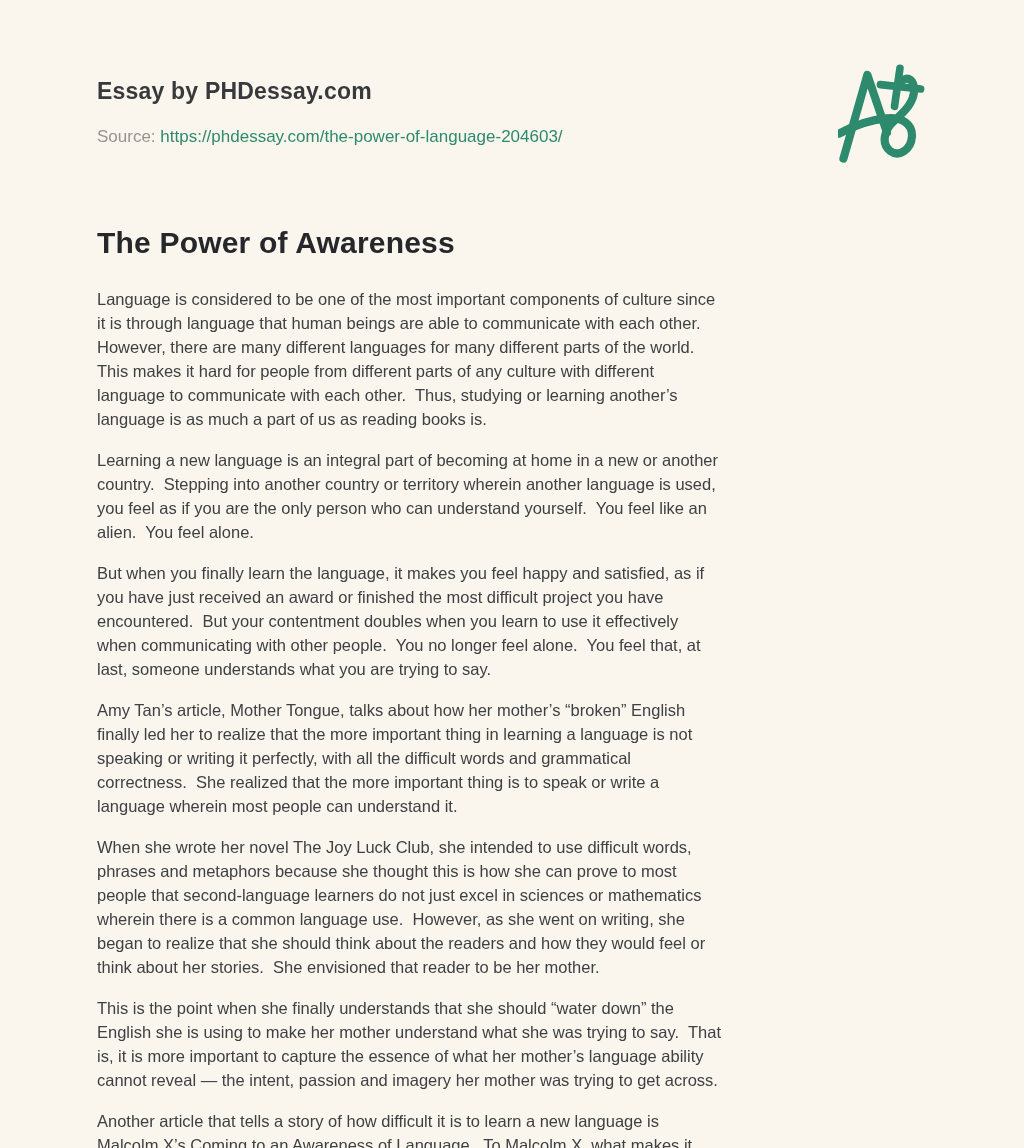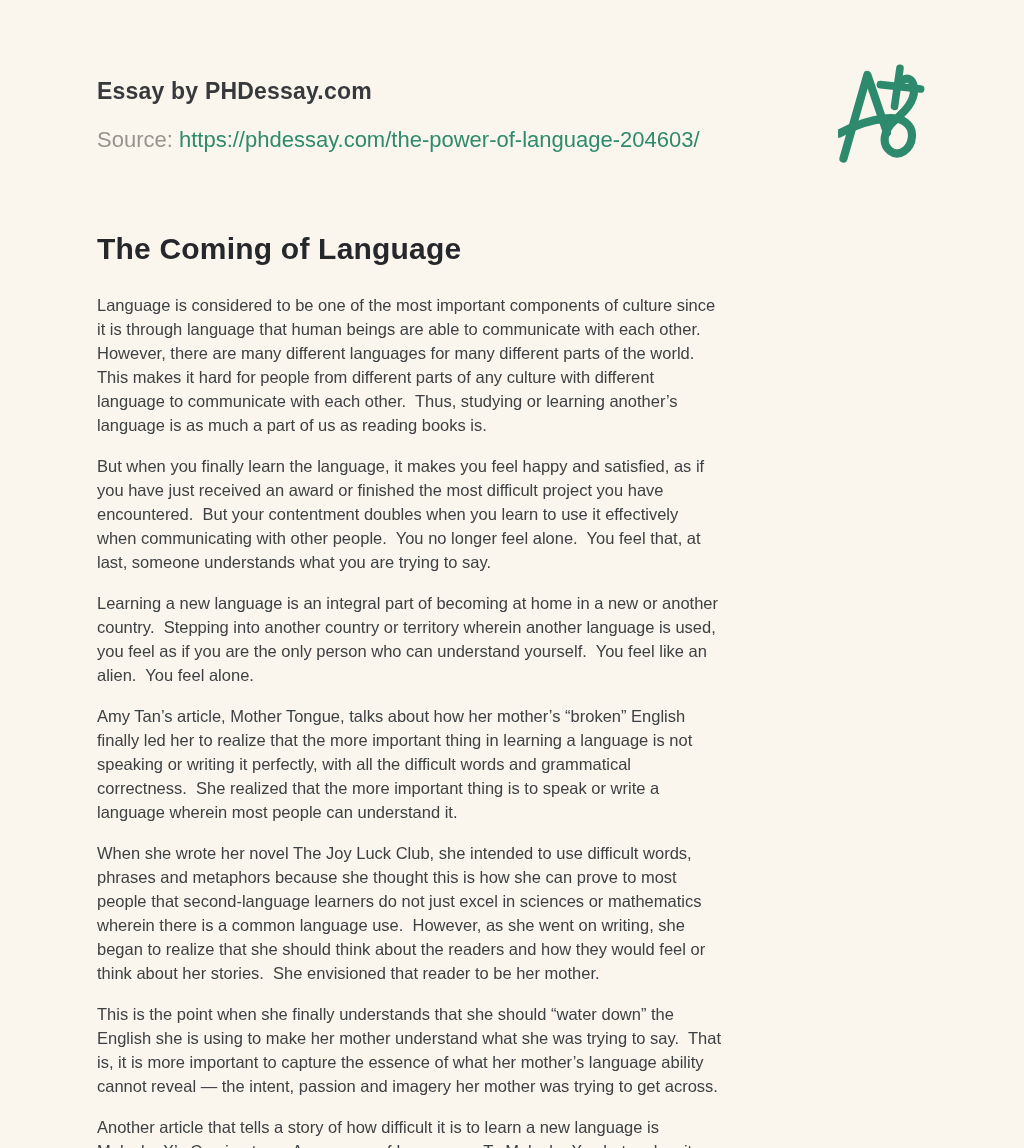--- a/index.html
+++ b/index.html
@@ -26,21 +26,21 @@
   .site-title {
     margin: 0;
     padding-top: 78px;
     font-size: 23px;
     font-weight: 700;
     color: #37393c;
     letter-spacing: 0.2px;
   }
   .source-line {
     margin: 22px 0 0 0;
-    font-size: 22px;
+    font-size: 17px;
     color: #97948e;
   }
   .source-line a {
     color: #2e8a6d;
     text-decoration: none;
   }
   .logo {
     position: absolute;
     top: 64px;
     left: 838px;
@@ -79,25 +79,25 @@
     </svg>
   </div>
 
   <div class="content">
     <header>
       <h2 class="site-title">Essay by PHDessay.com</h2>
       <p class="source-line"><span>Source: </span><a href="#">https://phdessay.com/the-power-of-language-204603/</a></p>
     </header>
 
     <main class="essay">
-      <h1 class="essay-title">The Coming of Language</h1>
+      <h1 class="essay-title">The Power of Awareness</h1>
 
       <p class="first">Language is considered to be one of the most important components of culture since it is through language that human beings are able to communicate with each other.  However, there are many different languages for many different parts of the world.  This makes it hard for people from different parts of any culture with different language to communicate with each other.  Thus, studying or learning another’s language is as much a part of us as reading books is.</p>
+      <p>Learning a new language is an integral part of becoming at home in a new or another country.  Stepping into another country or territory wherein another language is used, you feel as if you are the only person who can understand yourself.  You feel like an alien.  You feel alone.</p>
       <p>But when you finally learn the language, it makes you feel happy and satisfied, as if you have just received an award or finished the most difficult project you have encountered.  But your contentment doubles when you learn to use it effectively when communicating with other people.  You no longer feel alone.  You feel that, at last, someone understands what you are trying to say.</p>
-      <p>Learning a new language is an integral part of becoming at home in a new or another country.  Stepping into another country or territory wherein another language is used, you feel as if you are the only person who can understand yourself.  You feel like an alien.  You feel alone.</p>
       <p>Amy Tan’s article, Mother Tongue, talks about how her mother’s “broken” English finally led her to realize that the more important thing in learning a language is not speaking or writing it perfectly, with all the difficult words and grammatical correctness.  She realized that the more important thing is to speak or write a language wherein most people can understand it.</p>
       <p>When she wrote her novel The Joy Luck Club, she intended to use difficult words, phrases and metaphors because she thought this is how she can prove to most people that second-language learners do not just excel in sciences or mathematics wherein there is a common language use.  However, as she went on writing, she began to realize that she should think about the readers and how they would feel or think about her stories.  She envisioned that reader to be her mother.</p>
       <p>This is the point when she finally understands that she should “water down” the English she is using to make her mother understand what she was trying to say.  That is, it is more important to capture the essence of what her mother’s language ability cannot reveal — the intent, passion and imagery her mother was trying to get across.</p>
       <p>Another article that tells a story of how difficult it is to learn a new language is Malcolm X’s Coming to an Awareness of Language.  To Malcolm X, what makes it harder is to learn to communicate it to people effectively. In https brief autobiography, he mentioned how he would write to hustle</p>
     </main>
   </div>
 
 </div>
 
 </body></html>

